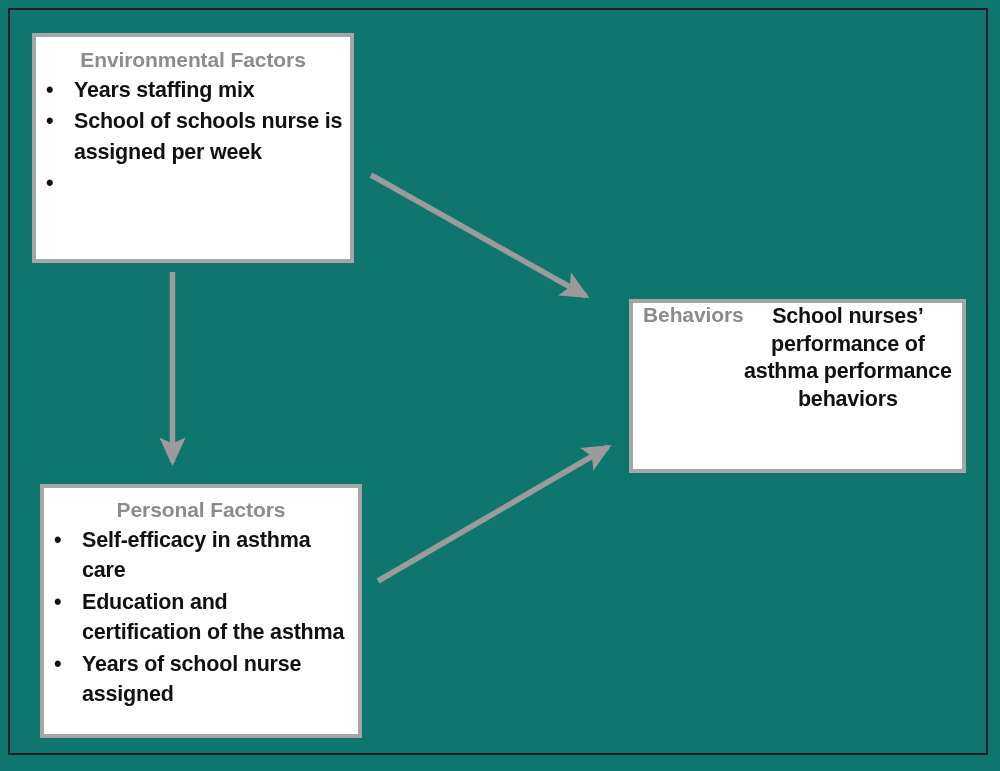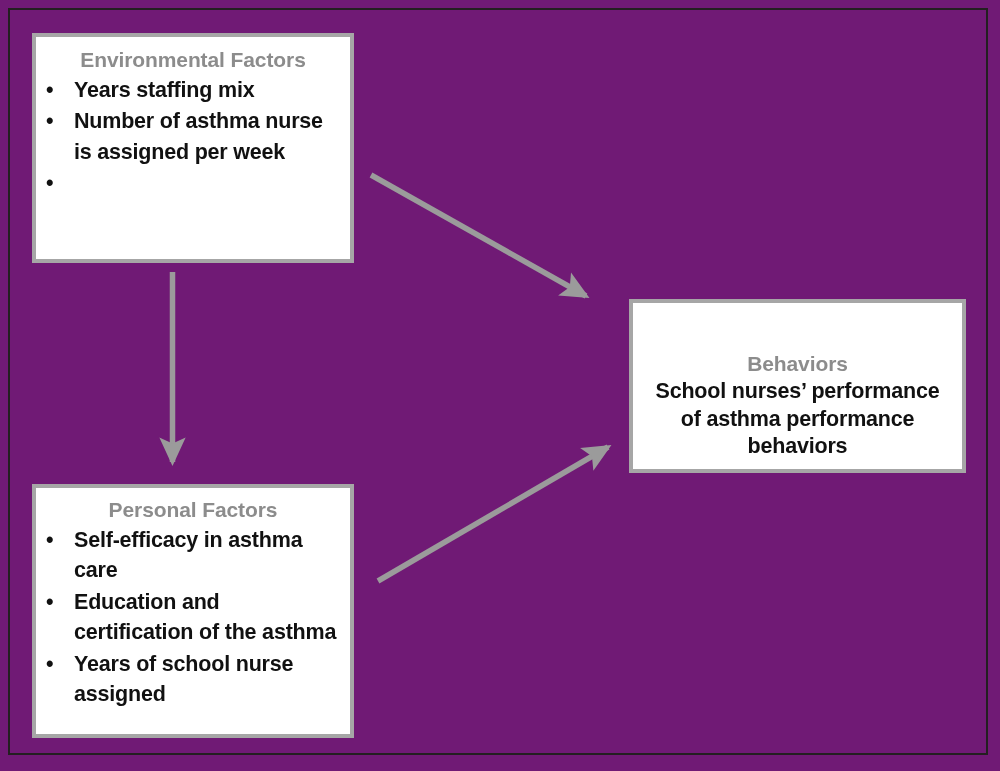--- a/index.html
+++ b/index.html
@@ -8,21 +8,21 @@
     background: #ffffff;
   }
   body {
     font-family: "Liberation Sans", sans-serif;
   }
 
   #figure {
     position: relative;
     width: 1000px;
     height: 771px;
-    background: #701a75;
+    background: #0f766e;
     overflow: hidden;
   }
 
   
   .outer-frame {
     position: absolute;
     left: 8px;
     top: 8px;
     width: 980px;
     height: 747px;
@@ -101,37 +101,37 @@
   #node-environmental {
     left: 32px;
     top: 33px;
     width: 322px;
     height: 230px;
   }
   #node-environmental .node-title { margin: 11px 0 2px 0; }
   #node-environmental .bullets { padding: 0 6px 0 2px; }
 
   #node-personal {
-    left: 32px;
+    left: 40px;
     top: 484px;
     width: 322px;
     height: 254px;
   }
   #node-personal .node-title { margin: 10px 0 2px 0; }
   #node-personal .bullets { padding: 0 6px 0 2px; }
 
   #node-behaviors {
     left: 629px;
     top: 299px;
     width: 337px;
     height: 174px;
     display: flex;
-    flex-direction: column;
-    justify-content: flex-end;
-    padding: 8px 10px;
+    flex-direction: row;
+    justify-content: flex-start;
+    padding: 0 10px;
   }
   #node-behaviors .node-title { margin: 0 0 2px 0; }
 </style>
 </head>
 <body>
 
 <div id="figure">
 
   <div class="outer-frame"></div>
 
@@ -151,21 +151,21 @@
 
   <div class="node" id="node-environmental">
     <span class="node-title">Environmental Factors</span>
     <ul class="bullets">
       <li class="bullet-item">
         <span class="bullet-dot">•</span>
         <span>Years staffing mix</span>
       </li>
       <li class="bullet-item">
         <span class="bullet-dot">•</span>
-        <span>Number of asthma nurse is assigned per week</span>
+        <span>School of schools nurse is assigned per week</span>
       </li>
       <li class="bullet-item">
         <span class="bullet-dot">•</span>
       </li>
     </ul>
   </div>
 
   <div class="node" id="node-personal">
     <span class="node-title">Personal Factors</span>
     <ul class="bullets">

